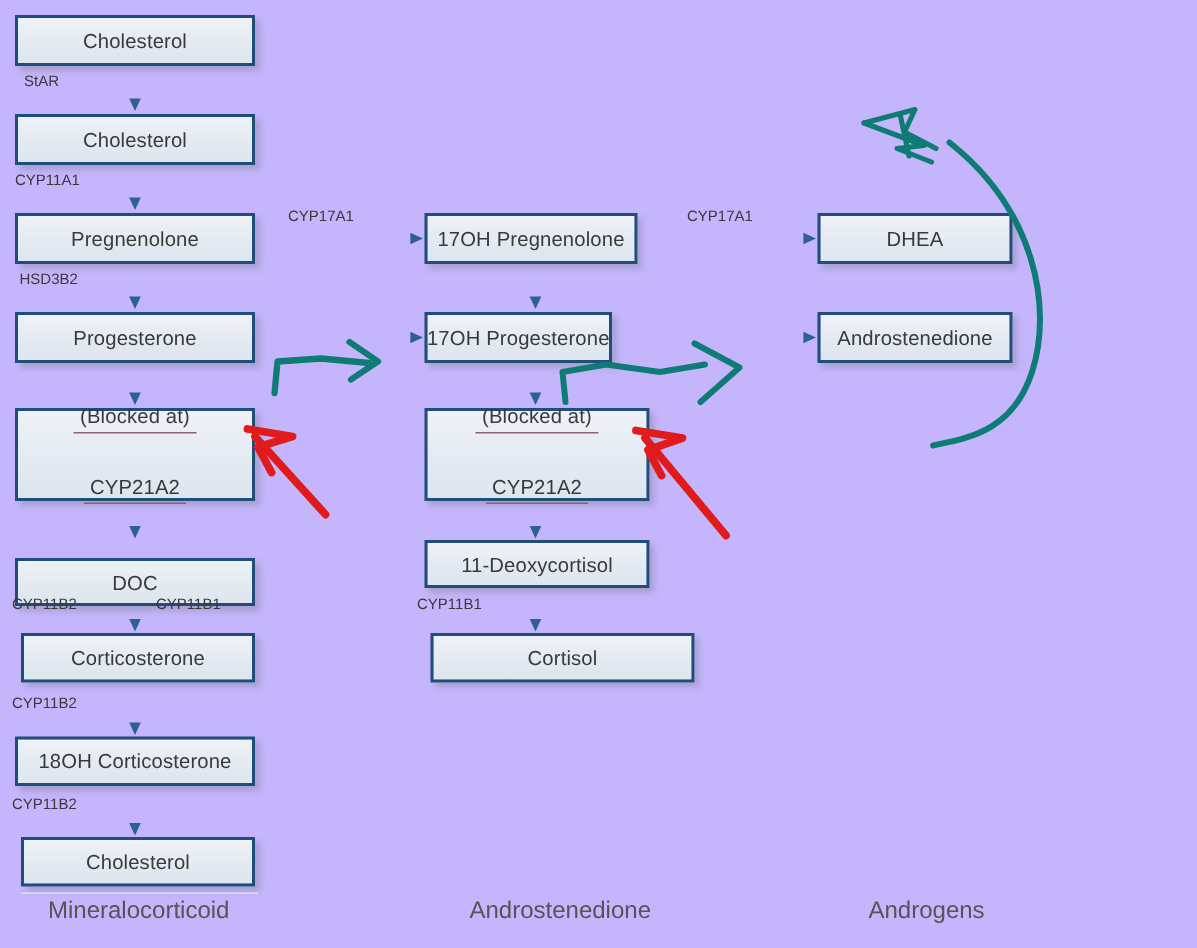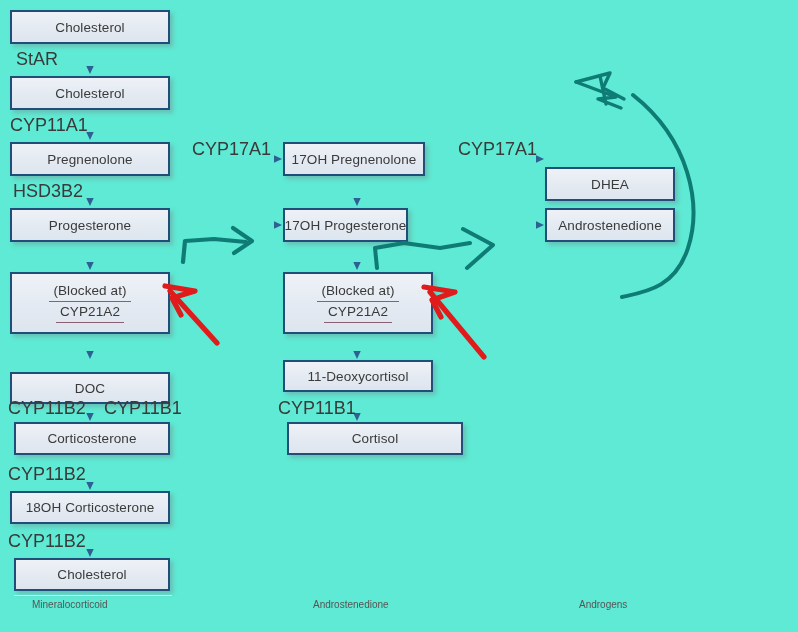--- a/index.html
+++ b/index.html
@@ -3,21 +3,21 @@
 <meta charset="utf-8">
 <style>
   html,body{margin:0;padding:0;background:#ffffff;}
   body{
     font-family:"Liberation Sans","DejaVu Sans",sans-serif;
     -webkit-font-smoothing:antialiased;
   }
   #canvas{
     position:relative;
     width:798px;height:632px;
-    background:#5eead4;
+    background:#c4b5fd;
     overflow:hidden;
   }
 
   
   .node{
     position:absolute;
     box-sizing:border-box;
     border:2px solid #1f4e79;
     background:linear-gradient(180deg,#eef2f7 0%,#e4eaf2 55%,#dde5ee 100%);
     box-shadow:3px 3px 4px rgba(120,125,135,.38);
@@ -28,35 +28,35 @@
     white-space:nowrap;
   }
   .node.blocked{
     flex-direction:column;
     justify-content:center;
     line-height:1.25;
   }
   .node.blocked .bl{
     border-bottom:1.6px solid #8a6172;
     padding:0 4px 1px 4px;
-    margin:1px 0;
+    margin:14px 0;
   }
 
   
   .enz{
     position:absolute;
-    font-size:18px;
+    font-size:10px;
     color:#3a3a3a;
     white-space:nowrap;
   }
 
   
   .caption{
     position:absolute;
-    font-size:10px;
+    font-size:16px;
     color:#555;
     white-space:nowrap;
   }
 
   
   .layer{position:absolute;left:0;top:0;width:798px;height:632px;pointer-events:none;}
   .hr-faint{position:absolute;background:#e3e3e3;height:1px;}
 </style>
 </head>
 <body>
@@ -180,21 +180,21 @@
   <div class="enz" style="left:278px;top:398px;">CYP11B1</div>
 
   <div class="node" style="left:287px;top:422px;width:176px;height:33px;">
     <span>Cortisol</span>
   </div>
 
   <div class="caption" style="left:313px;top:599px;">Androstenedione</div>
 
   <div class="enz" style="left:458px;top:139px;">CYP17A1</div>
 
-  <div class="node" style="left:545px;top:142px;width:130px;height:34px;margin-top:25px;">
+  <div class="node" style="left:545px;top:142px;width:130px;height:34px;">
     <span>DHEA</span>
   </div>
 
   <div class="node" style="left:545px;top:208px;width:130px;height:34px;">
     <span>Androstenedione</span>
   </div>
 
   <div class="caption" style="left:579px;top:599px;">Androgens</div>
 
   <svg class="layer">

